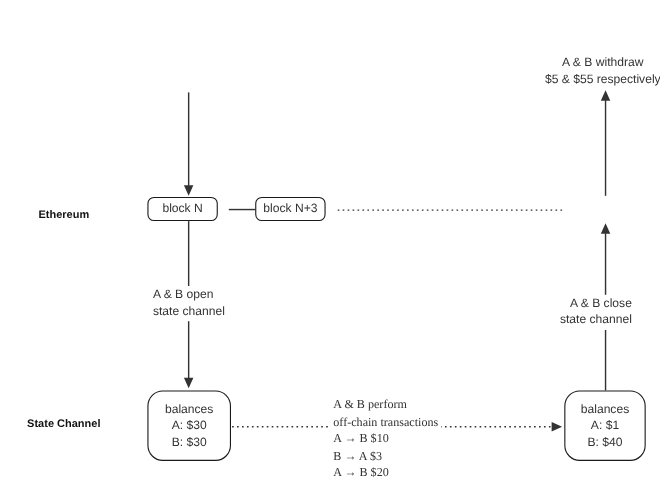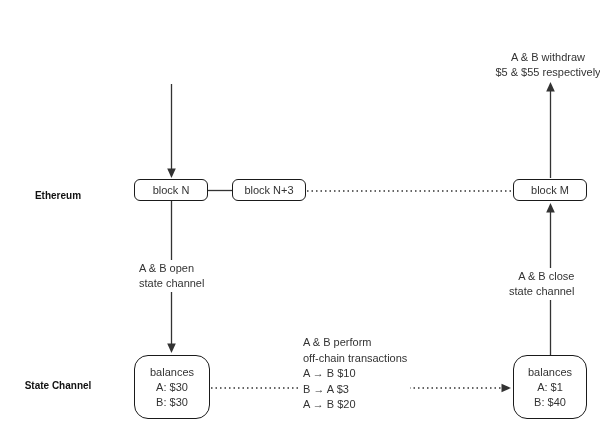--- a/index.html
+++ b/index.html
@@ -19,21 +19,21 @@
   .wires{position:absolute;left:0;top:0;width:600px;height:440px;}
   .wires line{stroke:var(--line);stroke-width:1.3;}
   .wires line.dotted{stroke-dasharray:1.5 3;}
   .wires polygon{fill:var(--line);stroke:none;}
   .node{
     position:absolute;box-sizing:border-box;background:var(--fill);
     border:1.5px solid var(--border);display:flex;flex-direction:column;
     align-items:center;justify-content:center;
     font-size:11px;line-height:15px;color:var(--text);text-align:center;
   }
-  .block{border-radius:6px;width:74px;height:22px;}
+  .block{border-radius:6px;width:64px;height:22px;}
   .balances{border-radius:14px;width:76px;height:64px;}
   .lane-label{
     position:absolute;left:0;width:116px;text-align:center;
     font-size:10px;font-weight:bold;color:var(--label);line-height:16px;
   }
   .ann{
     position:absolute;font-size:11px;line-height:15px;color:var(--text);
     white-space:nowrap;
   }
   .ann.center{text-align:center;}
@@ -69,23 +69,20 @@
 
   <div class="lane-label" style="top:188px;">Ethereum</div>
   <div class="lane-label" style="top:378px;">State Channel</div>
 
   <div class="node block" style="left:134px;top:179px;">
     <span>block N</span>
   </div>
   <div class="node block" style="left:232px;top:179px;">
     <span>block N+3</span>
   </div>
-  <div class="node block" style="left:513px;top:179px;">
-    <span>block M</span>
-  </div>
 
   <div class="node balances" style="left:134px;top:355px;">
     <div>balances</div>
     <div>A: $30</div>
     <div>B: $30</div>
   </div>
   <div class="node balances" style="left:513px;top:355px;width:74px;">
     <div>balances</div>
     <div>A: $1</div>
     <div>B: $40</div>
@@ -100,21 +97,21 @@
   <div class="ann mask" style="left:136px;top:260px;">
     <div>A &amp; B open</div>
     <div>state channel</div>
   </div>
 
   <div class="ann mask" style="left:506px;top:268px;text-align:right;">
     <div>A &amp; B close</div>
     <div>state channel</div>
   </div>
 
-  <div class="ann mask" style="left:300px;top:334px;line-height:15.5px;">
+  <div class="ann mask" style="left:300px;top:360px;line-height:15.5px;font-family:Liberation Serif, serif;">
     <div>A &amp; B perform</div>
     <div>off-chain transactions</div>
     <div>A → B $10</div>
     <div>B → A $3</div>
     <div>A → B $20</div>
   </div>
 
 </div>
 
 </body></html>

